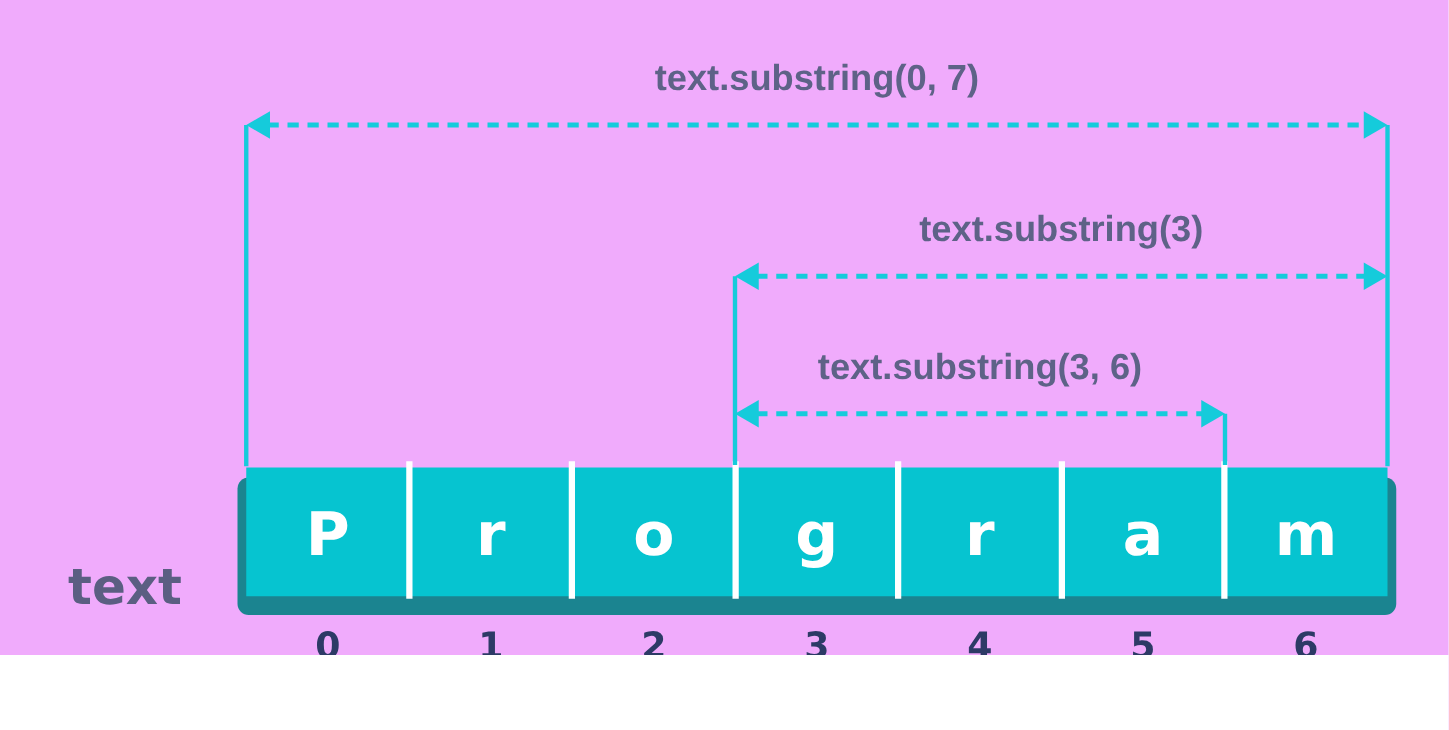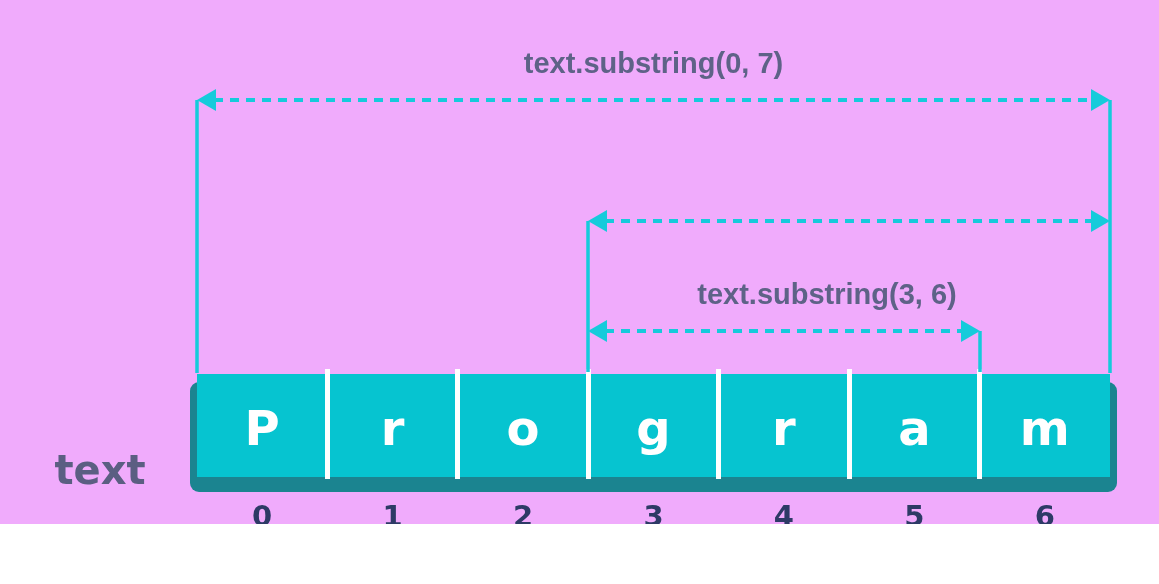--- a/index.html
+++ b/index.html
@@ -45,32 +45,33 @@
     font-family:"DejaVu Sans", sans-serif;z-index:2;margin-top:46px;
   }
   
   .call-label{
     position:absolute;text-align:center;color:#5e6287;
     font-weight:bold;font-size:29px;line-height:34px;z-index:5;
     font-family:"Liberation Sans", sans-serif;
   }
   .label-0{left:197px;width:913px;top:46px;}
   .label-1{left:588px;width:522px;top:167px;}
-  .label-2{left:588px;width:392px;top:277px;margin-left:43px;}
+  .label-2{left:588px;width:392px;top:277px;}
   .arrow-layer{position:absolute;left:0;top:0;z-index:4;}
   .arrow-layer .dash{stroke:#15cbdb;stroke-width:4;stroke-dasharray:9 7;fill:none;}
   .arrow-layer .vline{stroke:#15cbdb;stroke-width:3.5;fill:none;}
   .arrow-layer .head{fill:#15cbdb;stroke:none;}
 </style>
 </head>
 <body>
 
 <div class="canvas">
 
   <div class="call-label label-0">text.substring(0, 7)</div>
+  <div class="call-label label-1">text.substring(3)</div>
   <div class="call-label label-2">text.substring(3, 6)</div>
 
   <svg class="arrow-layer" width="1159" height="584" viewBox="0 0 1159 584">
     <g>
       <line class="vline" x1="197" y1="100" x2="197" y2="373"></line>
       <line class="vline" x1="1110" y1="100" x2="1110" y2="373"></line>
       <line class="dash" x1="214" y1="100" x2="1093" y2="100"></line>
       <polygon class="head" points="197,100 216,89 216,111"></polygon>
       <polygon class="head" points="1110,100 1091,89 1091,111"></polygon>
     </g>

